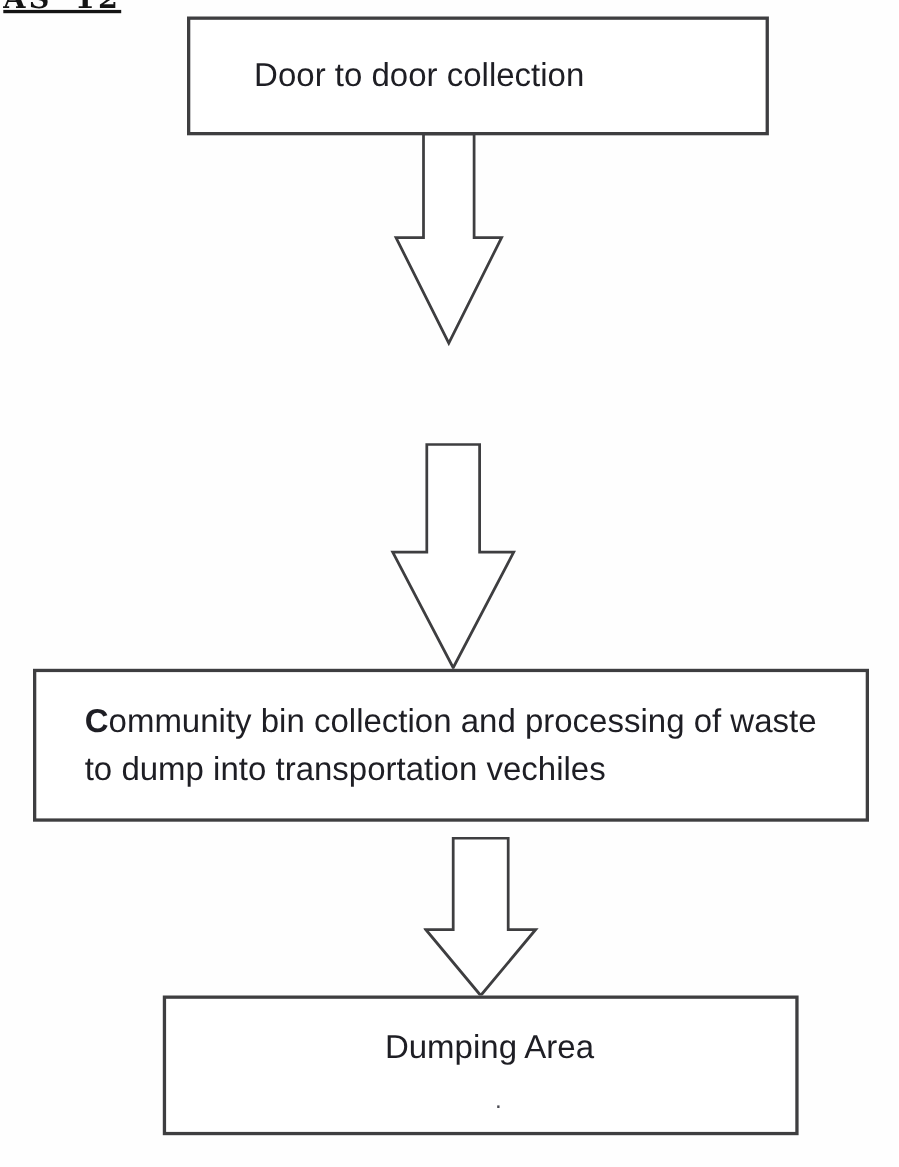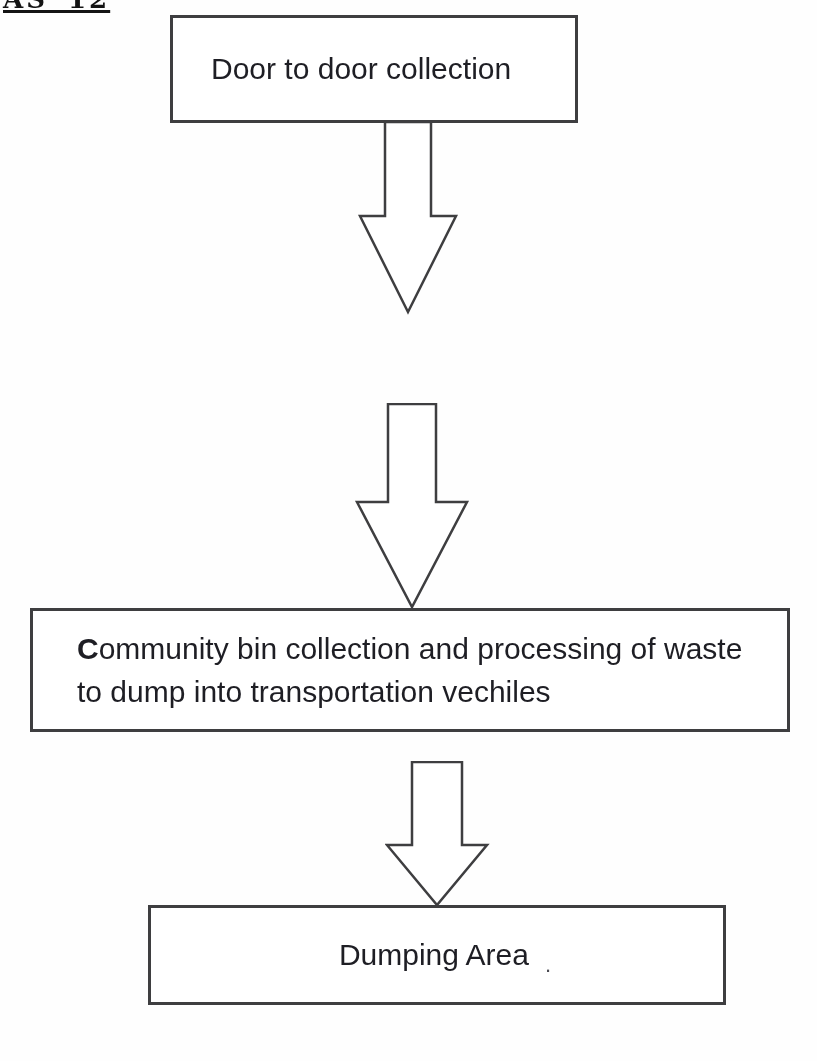--- a/index.html
+++ b/index.html
@@ -36,25 +36,25 @@
     box-sizing: border-box;
     border: 3px solid #3e3e40;
     background: #ffffff;
     display: flex;
     align-items: center;
     color: #1e1e24;
     font-size: 30px;
     line-height: 1.45;
   }
   .node .label { display: block; }
-  .node-1 { left: 170px; top: 15px;  width: 408px; height: 108px; padding-left: 38px; }
+  .node-1 { left: 170px; top: 15px;  width: 529px; height: 108px; padding-left: 58px; }
   .node-2 { left: 182px; top: 312px; width: 464px; height: 93px;  padding-left: 38px; }
-  .node-3 { left: 30px;  top: 608px; width: 760px; height: 124px; padding-left: 44px; padding-right: 16px; }
+  .node-3 { left: 30px;  top: 608px; width: 760px; height: 139px; padding-left: 44px; padding-right: 16px; }
   .node-3 .label::first-letter { font-weight: bold; }
-  .node-4 { left: 148px; top: 905px; width: 578px; height: 100px; justify-content: center; padding-left: 16px; }
+  .node-4 { left: 148px; top: 905px; width: 578px; height: 127px; justify-content: center; padding-left: 16px; flex-direction: column; }
   .stray-mark {
     font-size: 22px;
     color: #4a4a52;
     margin-left: 16px;
     position: relative;
     top: 10px;
   }
   
   .arrow { position: absolute; }
   .arrow polygon {

